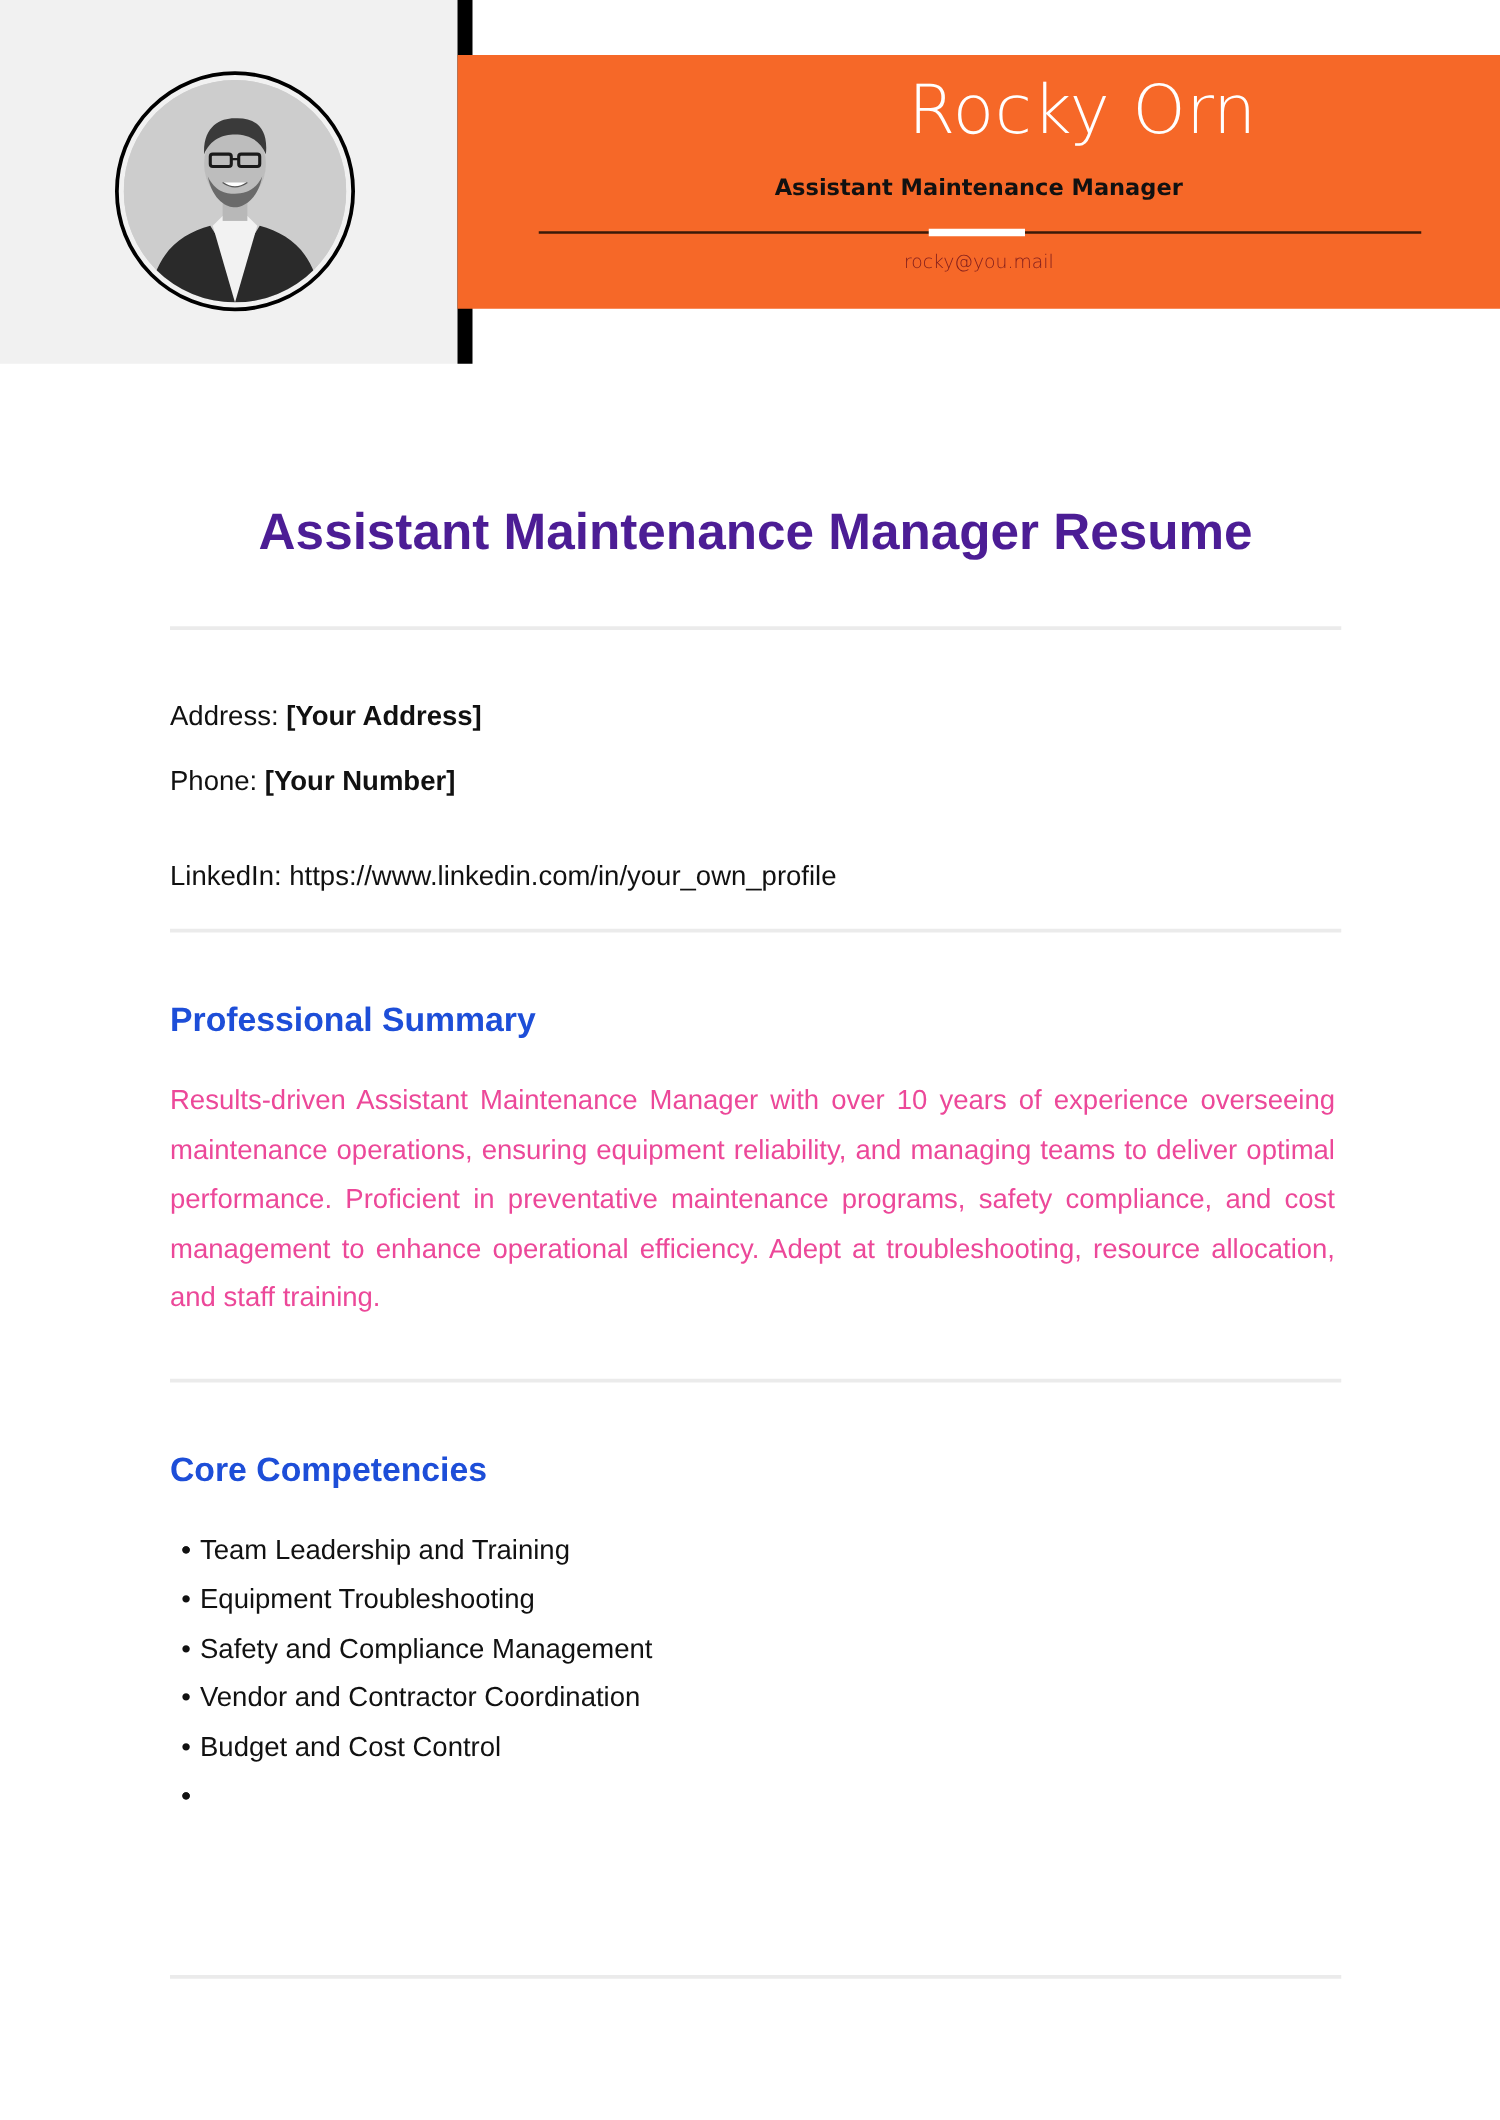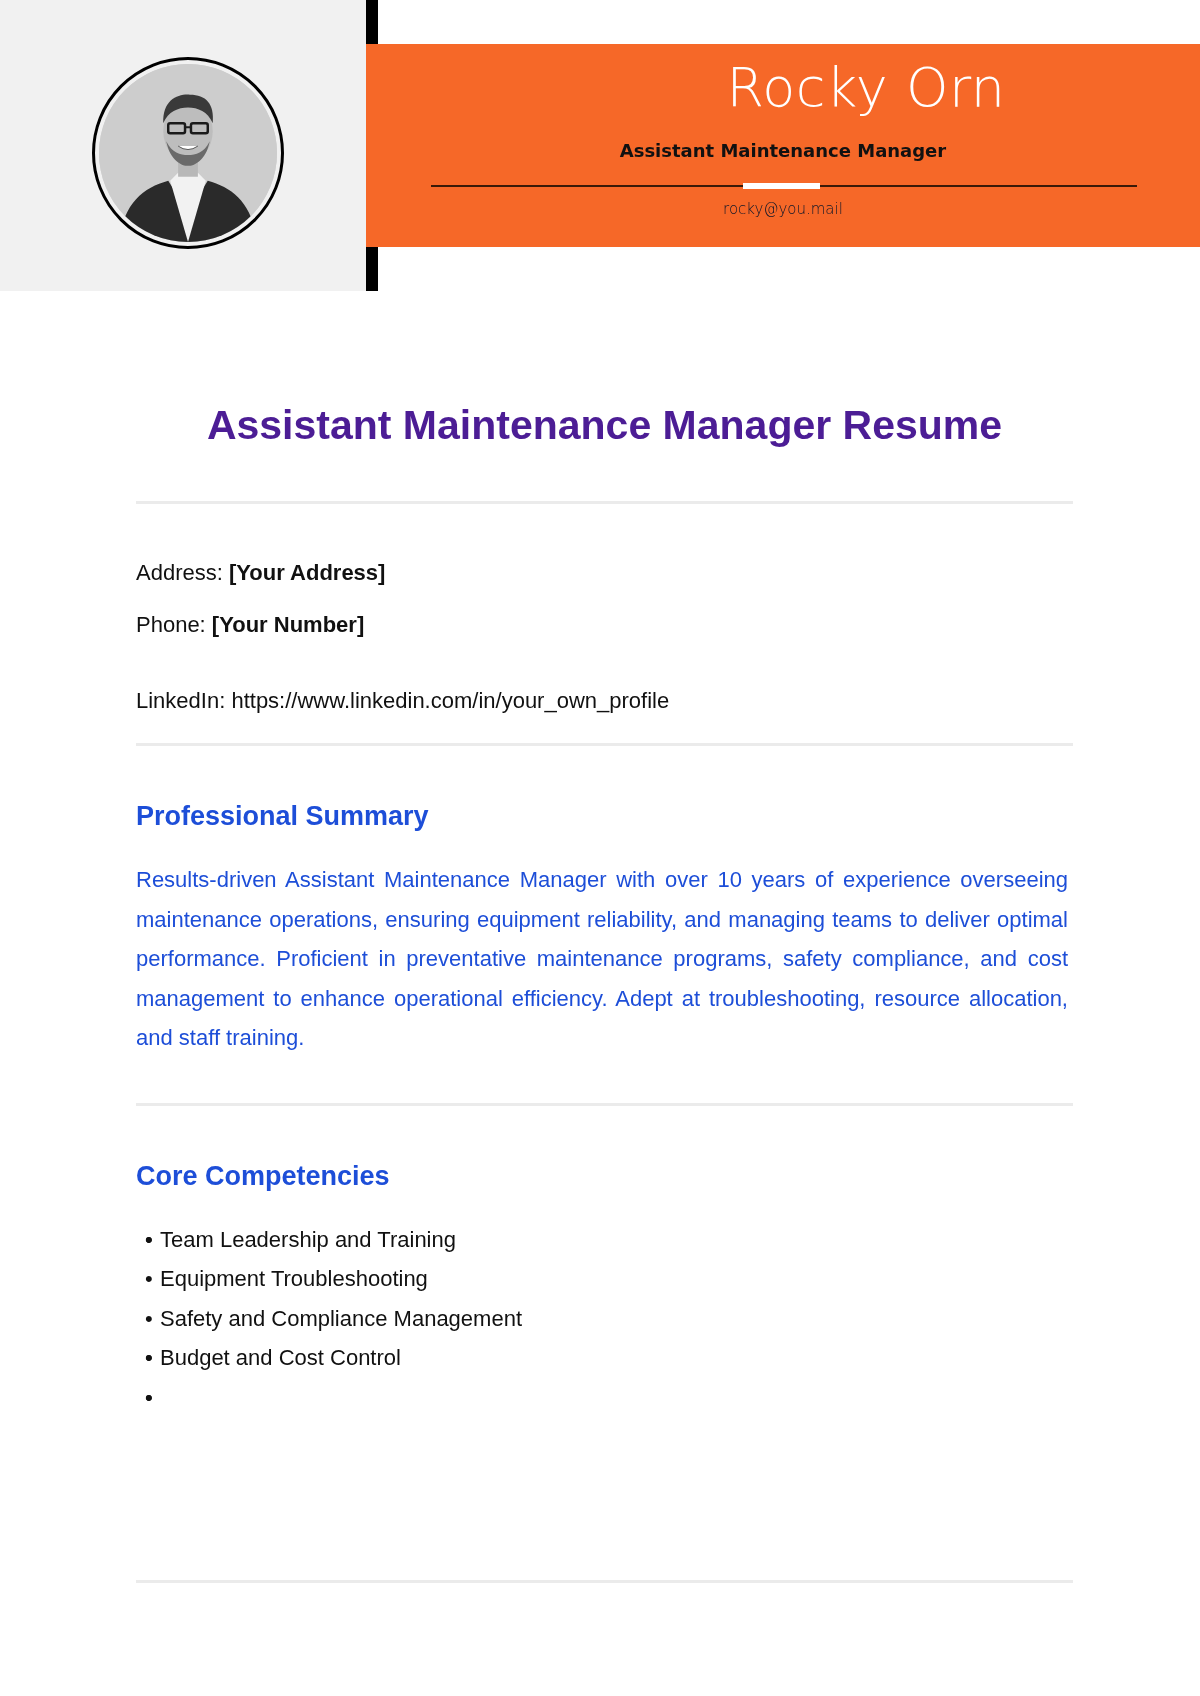--- a/index.html
+++ b/index.html
@@ -11,31 +11,31 @@
     .orange-band { position: absolute; left: 366px; top: 44px; width: 834px; height: 203px; background: #f66828; }
 
     .avatar-ring { position: absolute; left: 92px; top: 57px; width: 192px; height: 192px; border-radius: 50%; border: 3px solid #000; background: #f1f1f1; padding: 4px; }
     .avatar { width: 100%; height: 100%; border-radius: 50%; overflow: hidden; background: #cfcfcf; position: relative; }
     .avatar svg { width: 100%; height: 100%; display: block; }
 
     .name { position: absolute; left: 366px; width: 1000px; top: 56px; text-align: center; font-family: "DejaVu Sans", sans-serif; font-weight: 300; font-size: 54px; color: #ffffff; letter-spacing: 0.5px; }
     .job-title { position: absolute; left: 366px; width: 834px; top: 140px; text-align: center; font-family: "DejaVu Sans", sans-serif; font-weight: bold; font-size: 18px; color: #111111; }
     .header-rule { position: absolute; left: 431px; top: 185px; width: 706px; height: 2px; background: #3a1a08; }
     .header-rule-accent { position: absolute; left: 743px; top: 183px; width: 77px; height: 6px; background: #ffffff; }
-    .email { position: absolute; left: 366px; width: 834px; top: 200px; text-align: center; font-family: "DejaVu Sans", sans-serif; font-size: 15px; color: #0f172a; font-weight: 300; }
+    .email { position: absolute; left: 366px; width: 834px; top: 200px; text-align: center; font-family: "DejaVu Sans", sans-serif; font-size: 15px; color: #7f1d1d; font-weight: 300; }
 
     .doc-title { position: absolute; left: 136px; width: 937px; top: 402px; text-align: center; font-weight: bold; font-size: 41px; color: #4c1d95; }
     .divider { position: absolute; left: 136px; width: 937px; height: 3px; background: #ebebeb; }
 
     .contact-line { position: absolute; left: 136px; font-size: 22px; color: #111; }
     .contact-line b { font-weight: bold; }
 
     .section-heading { position: absolute; left: 136px; font-weight: bold; font-size: 27px; color: #1d4ed8; }
 
-    .summary { position: absolute; left: 136px; width: 932px; top: 860px; font-size: 22px; line-height: 39.5px; text-align: justify; color: #1d4ed8; }
+    .summary { position: absolute; left: 136px; width: 932px; top: 860px; font-size: 22px; line-height: 39.5px; text-align: justify; color: #ec4899; }
 
     .competencies { position: absolute; left: 140px; top: 1220px; list-style: none; }
     .competencies li { font-size: 22px; line-height: 39.4px; color: #111; position: relative; padding-left: 20px; }
     .competencies li .bullet { position: absolute; left: 5px; top: 0; }
   </style>
 </head>
 <body>
 
 <div class="photo-panel"></div>
 <div class="avatar-ring">
@@ -92,18 +92,18 @@
 <h2 class="section-heading" style="top:801px">Professional Summary</h2>
 <p class="summary">Results-driven Assistant Maintenance Manager with over 10 years of experience overseeing maintenance operations, ensuring equipment reliability, and managing teams to deliver optimal performance. Proficient in preventative maintenance programs, safety compliance, and cost management to enhance operational efficiency. Adept at troubleshooting, resource allocation, and staff training.</p>
 <div class="divider" style="top:1103px"></div>
 
 <h2 class="section-heading" style="top:1161px">Core Competencies</h2>
 <ul class="competencies">
   <li><span class="bullet">•</span></li>
   <li><span class="bullet">•</span><span>Team Leadership and Training</span></li>
   <li><span class="bullet">•</span><span>Equipment Troubleshooting</span></li>
   <li><span class="bullet">•</span><span>Safety and Compliance Management</span></li>
-  <li><span class="bullet">•</span></li>
+  <li><span class="bullet">•</span><span>Vendor and Contractor Coordination</span></li>
   <li><span class="bullet">•</span><span>Budget and Cost Control</span></li>
   <li><span class="bullet">•</span></li>
   <li><span class="bullet">•</span></li>
 </ul>
 <div class="divider" style="top:1580px"></div>
 
 </body></html>

